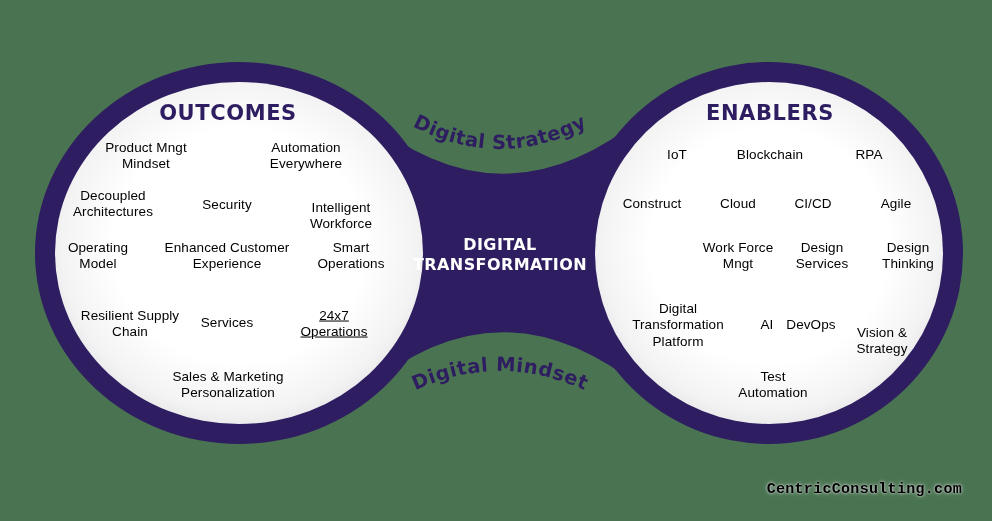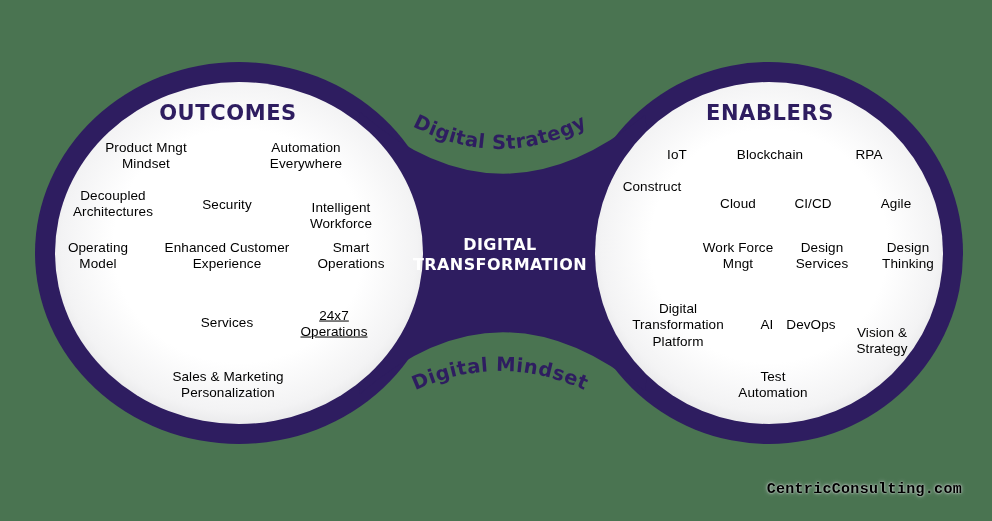--- a/index.html
+++ b/index.html
@@ -122,32 +122,34 @@
 Architectures</div>
   <div class="label" style="left:227px; top:205px;">Security</div>
   <div class="label" style="left:341px; top:216px;">Intelligent
 Workforce</div>
   <div class="label" style="left:98px; top:256px;">Operating
 Model</div>
   <div class="label" style="left:227px; top:256px;">Enhanced Customer
 Experience</div>
   <div class="label" style="left:351px; top:256px;">Smart
 Operations</div>
+  <div class="label" style="left:130px; top:324px;">Resilient Supply
+Chain</div>
   <div class="label" style="left:227px; top:323px;">Services</div>
   <div class="label" style="left:334px; top:324px;text-decoration:underline;">24x7
 Operations</div>
   <div class="label" style="left:228px; top:385px;">Sales &amp; Marketing
 Personalization</div>
 
   <div class="circle-title" style="left:770px; top:113px;">ENABLERS</div>
 
   <div class="label" style="left:677px; top:155px;">IoT</div>
   <div class="label" style="left:770px; top:155px;">Blockchain</div>
   <div class="label" style="left:869px; top:155px;">RPA</div>
-  <div class="label" style="left:652px; top:187px;text-align:center;">Construct</div>
+  <div class="label" style="left:652px; top:204px;text-align:center;">Construct</div>
   <div class="label" style="left:738px; top:204px;">Cloud</div>
   <div class="label" style="left:813px; top:204px;">CI/CD</div>
   <div class="label" style="left:896px; top:204px;">Agile</div>
   <div class="label" style="left:738px; top:256px;">Work Force
 Mngt</div>
   <div class="label" style="left:822px; top:256px;">Design
 Services</div>
   <div class="label" style="left:908px; top:256px;">Design
 Thinking</div>
   <div class="label" style="left:678px; top:326px;">Digital

